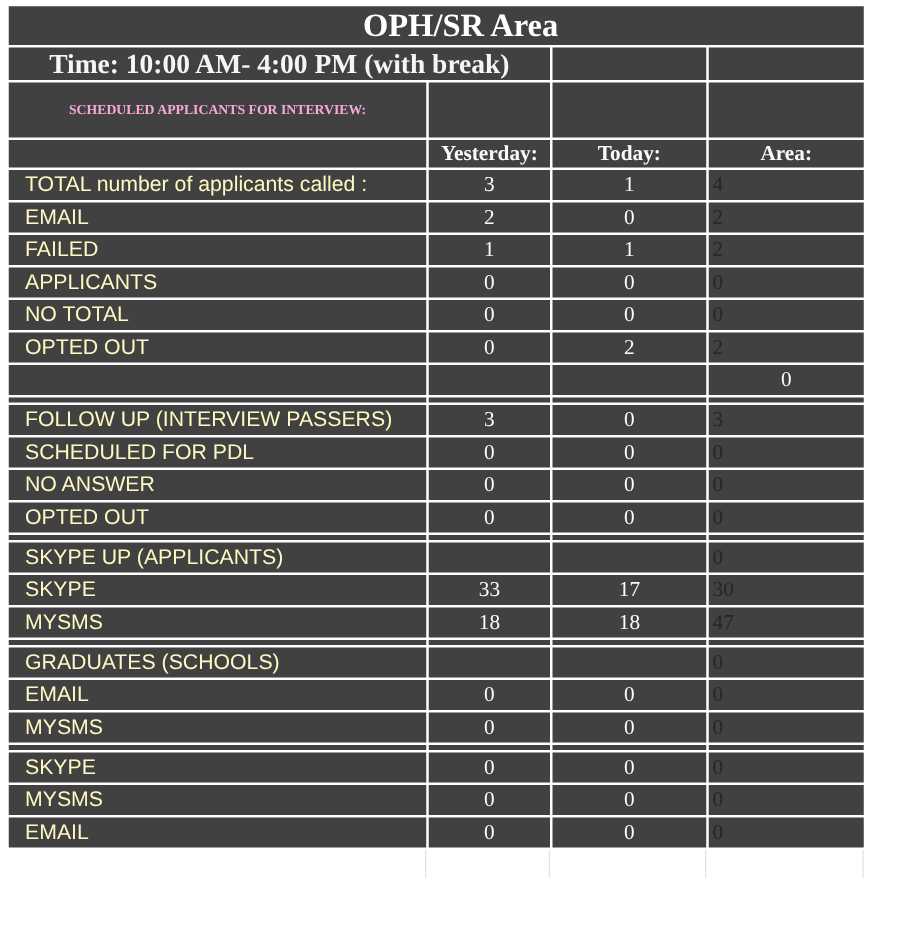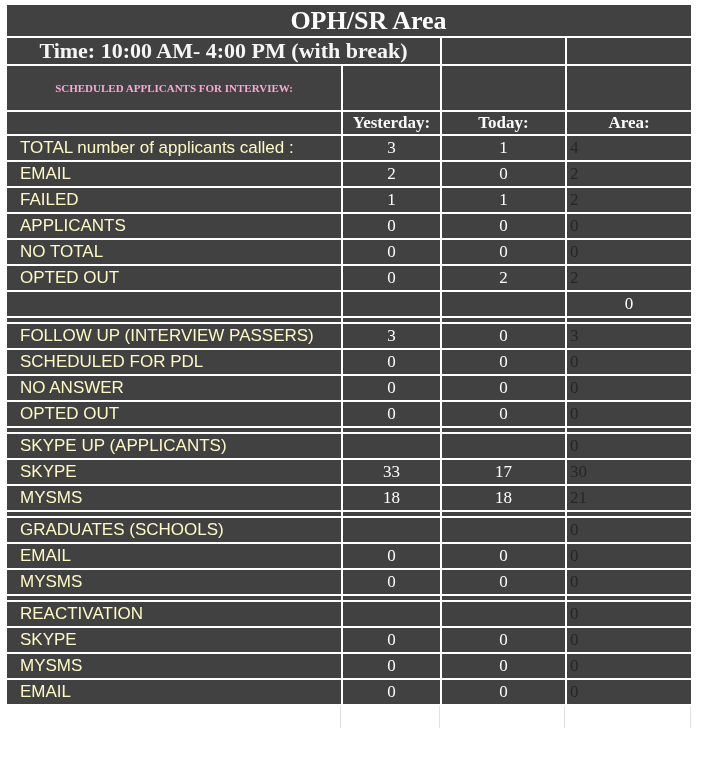--- a/index.html
+++ b/index.html
@@ -225,21 +225,21 @@
         <tr>
           <td class="lbl">SKYPE</td>
           <td class="num">33</td>
           <td class="num">17</td>
           <td class="tot">30</td>
         </tr>
         <tr>
           <td class="lbl">MYSMS</td>
           <td class="num">18</td>
           <td class="num">18</td>
-          <td class="tot">21</td>
+          <td class="tot">47</td>
         </tr>
         <tr class="spacer">
           <td></td>
           <td></td>
           <td></td>
           <td></td>
         </tr>
         <tr>
           <td class="lbl">GRADUATES (SCHOOLS)</td>
           <td class="num"></td>
@@ -256,26 +256,20 @@
           <td class="lbl">MYSMS</td>
           <td class="num">0</td>
           <td class="num">0</td>
           <td class="tot">0</td>
         </tr>
         <tr class="spacer">
           <td></td>
           <td></td>
           <td></td>
           <td></td>
-        </tr>
-        <tr>
-          <td class="lbl">REACTIVATION</td>
-          <td class="num"></td>
-          <td class="num"></td>
-          <td class="tot">0</td>
         </tr>
         <tr>
           <td class="lbl">SKYPE</td>
           <td class="num">0</td>
           <td class="num">0</td>
           <td class="tot">0</td>
         </tr>
         <tr>
           <td class="lbl">MYSMS</td>
           <td class="num">0</td>

